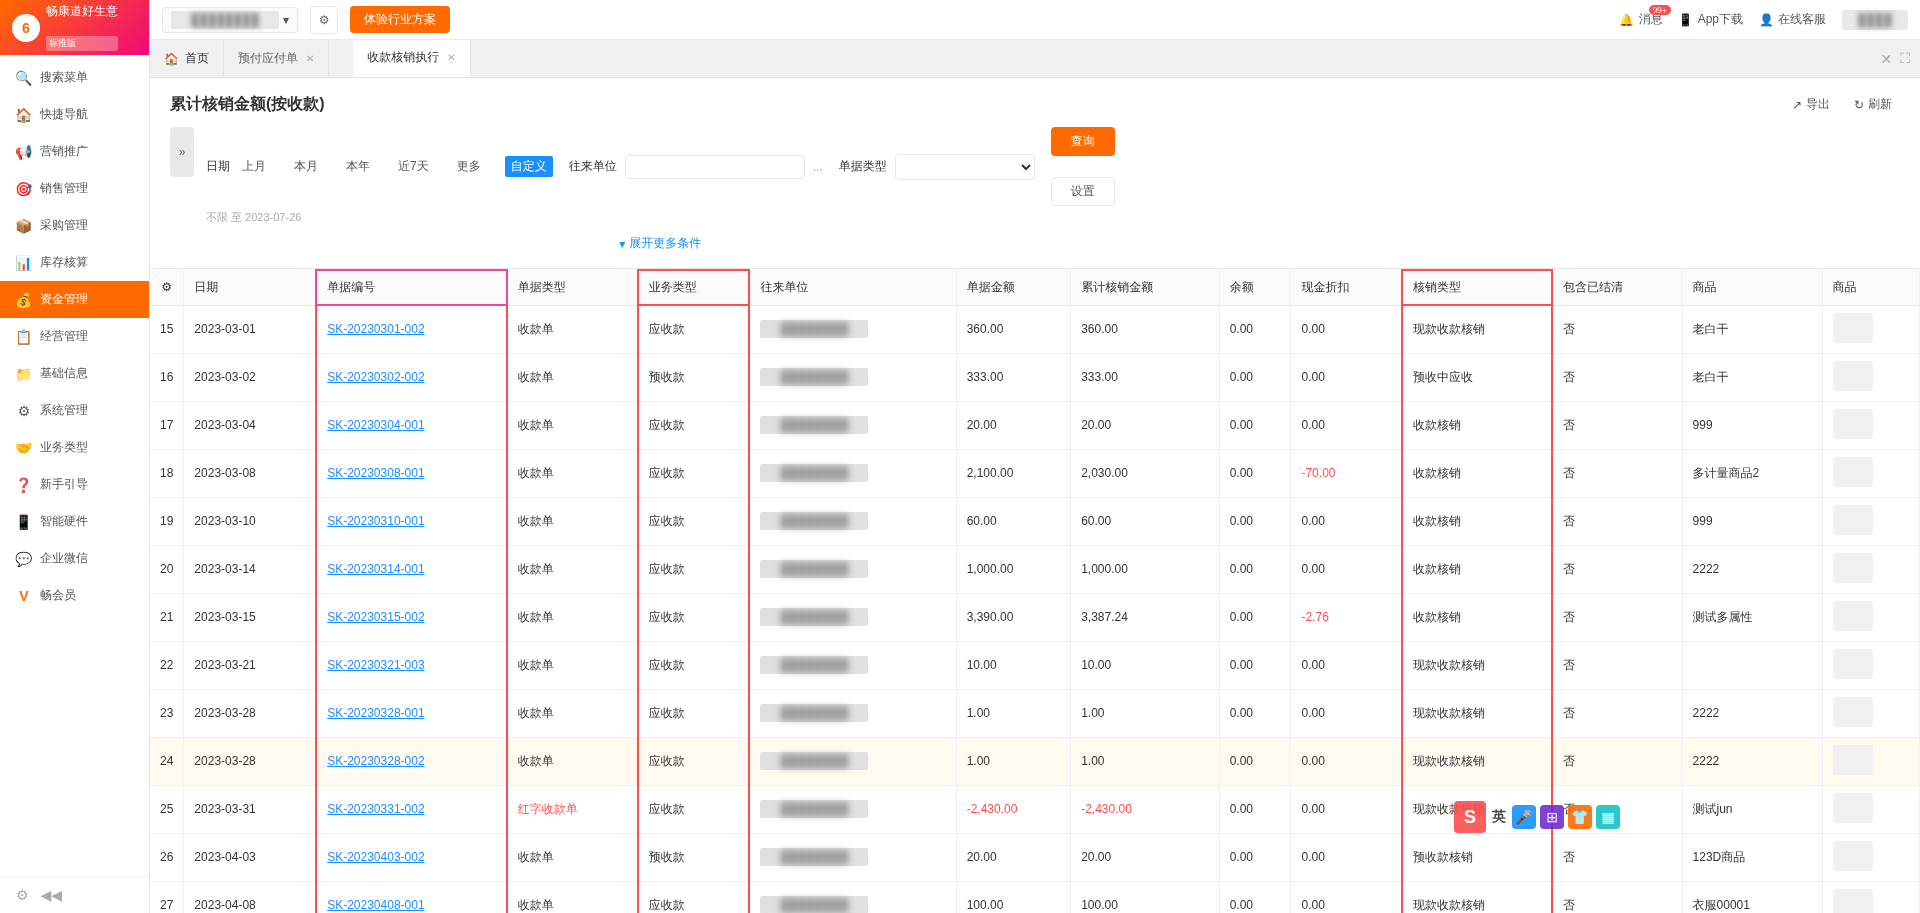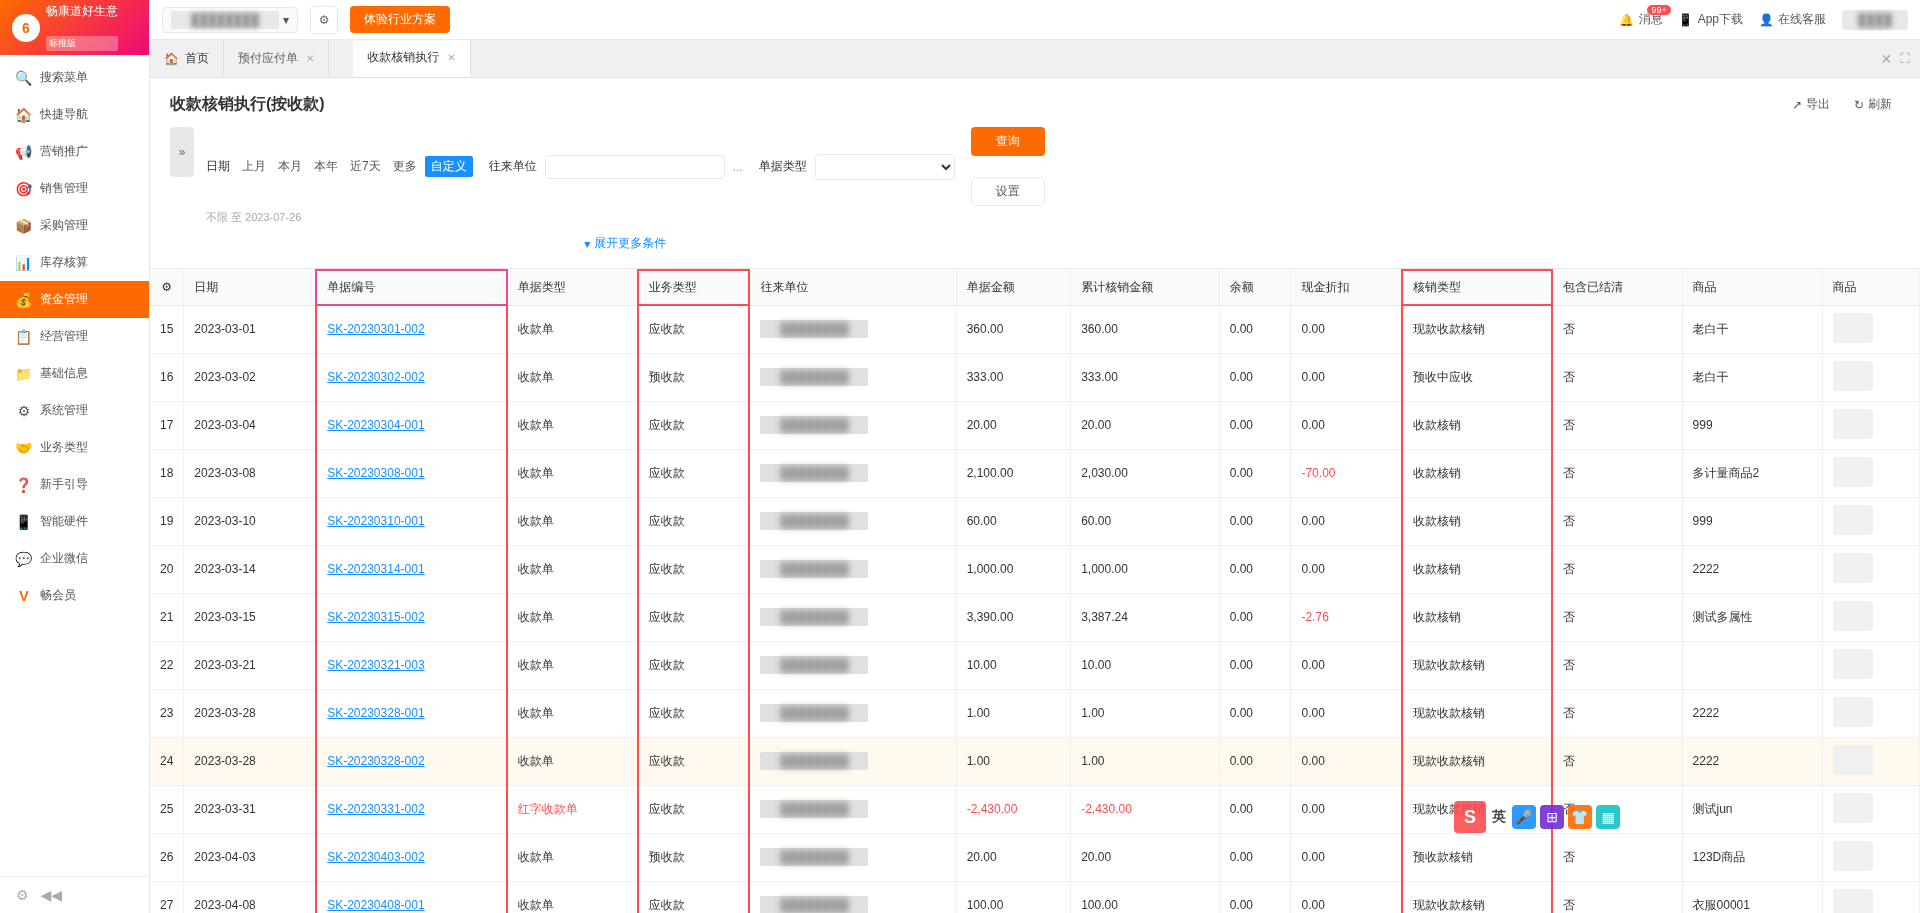--- a/index.html
+++ b/index.html
@@ -22,21 +22,21 @@
     
     .main { flex: 1; display: flex; flex-direction: column; height: 100%; overflow: hidden; }
 
     
     .top-header { height: 40px; background: #fff; border-bottom: 1px solid #e8e8e8; display: flex; align-items: center; padding: 0 12px; gap: 12px; }
     .header-dropdown { display: flex; align-items: center; gap: 4px; border: 1px solid #e8e8e8; border-radius: 4px; padding: 3px 8px; cursor: pointer; color: #555; font-size: 12px; background: #fafafa; }
     .header-gear { width: 28px; height: 28px; border: 1px solid #e8e8e8; border-radius: 4px; display: flex; align-items: center; justify-content: center; cursor: pointer; color: #666; }
     .header-solution-btn { background: #ff6a00; color: #fff; border: none; border-radius: 4px; padding: 5px 14px; cursor: pointer; font-size: 12px; }
     .header-right { margin-left: auto; display: flex; align-items: center; gap: 16px; color: #555; font-size: 12px; }
     .header-msg { display: flex; align-items: center; gap: 4px; cursor: pointer; position: relative; }
-    .badge { background: #ff4d4f; color: #fff; border-radius: 8px; font-size: 9px; padding: 0 4px; position: absolute; top: -6px; right: -8px; }
+    .badge { background: #ff4d4f; color: #fff; border-radius: 8px; font-size: 9px; padding: 0 4px; position: absolute; top: -6px; right: -8px; font-family: Liberation Serif, serif; }
     .header-icon-item { display: flex; align-items: center; gap: 4px; cursor: pointer; }
 
     
     .tab-bar { height: 38px; background: #f0f0f0; display: flex; align-items: center; border-bottom: 1px solid #e0e0e0; }
     .tab { display: flex; align-items: center; gap: 6px; padding: 0 14px; height: 100%; cursor: pointer; font-size: 12px; border-right: 1px solid #e0e0e0; color: #666; background: #f0f0f0; }
     .tab.home { color: #333; }
     .tab.active { background: #fff; color: #333; border-bottom: 2px solid #fff; margin-left: 24px; }
     .tab .close-icon { color: #aaa; font-size: 10px; margin-left: 2px; }
     .tab-right { margin-left: auto; display: flex; align-items: center; gap: 8px; padding-right: 10px; }
     .tab-right-btn { color: #aaa; cursor: pointer; font-size: 14px; }
@@ -46,29 +46,29 @@
     .page-header { background: #fff; padding: 14px 20px 0; display: flex; align-items: center; justify-content: space-between; }
     .page-title { font-size: 16px; font-weight: bold; color: #333; }
     .page-actions { display: flex; gap: 8px; }
     .action-btn { display: flex; align-items: center; gap: 4px; font-size: 12px; color: #555; cursor: pointer; padding: 4px 8px; }
 
     
     .filter-bar { background: #fff; padding: 10px 20px; border-bottom: 1px solid #e8e8e8; }
     .filter-row { display: flex; align-items: center; gap: 16px; flex-wrap: wrap; }
     .filter-group { display: flex; align-items: center; gap: 8px; }
     .filter-label { color: #333; font-size: 12px; white-space: nowrap; }
-    .filter-date-options { display: flex; gap: 4px; align-items: center; }
+    .filter-date-options { display: flex; gap: 20px; align-items: center; }
     .date-opt { color: #555; cursor: pointer; font-size: 12px; padding: 2px 4px; }
     .date-opt.custom { background: #1890ff; color: #fff; border-radius: 2px; padding: 2px 6px; }
     .date-range { color: #aaa; font-size: 11px; margin-top: 2px; }
     .filter-input { border: 1px solid #e8e8e8; border-radius: 4px; padding: 4px 8px; font-size: 12px; color: #333; min-width: 140px; }
     .filter-select { border: 1px solid #e8e8e8; border-radius: 4px; padding: 4px 8px; font-size: 12px; color: #333; min-width: 140px; background: #fff; }
     .expand-conditions { display: flex; align-items: center; justify-content: center; padding: 6px; color: #1890ff; cursor: pointer; font-size: 12px; gap: 4px; margin-top: 4px; }
     .query-btn { background: #ff6a00; color: #fff; border: none; border-radius: 4px; padding: 6px 20px; cursor: pointer; font-size: 12px; }
-    .settings-btn { border: 1px solid #e8e8e8; background: #fff; color: #555; border-radius: 4px; padding: 5px 24px; cursor: pointer; font-size: 12px; }
+    .settings-btn { border: 1px solid #e8e8e8; background: #fff; color: #555; border-radius: 4px; padding: 5px 14px; cursor: pointer; font-size: 12px; }
     .filter-right-actions { display: flex; flex-direction: column; gap: 21px; margin-left: auto; }
 
     
     .expand-arrow { width: 24px; height: 50px; background: #e8e8e8; border-radius: 4px; display: flex; align-items: center; justify-content: center; cursor: pointer; color: #666; flex-shrink: 0; }
 
     
     .table-container { flex: 1; overflow: auto; background: #fff; margin: 0; }
     table { width: 100%; border-collapse: collapse; font-size: 12px; }
     thead tr { background: #fafafa; }
     thead th { padding: 8px 10px; text-align: left; border-bottom: 1px solid #e8e8e8; color: #333; font-weight: 500; white-space: nowrap; border-right: 1px solid #f0f0f0; position: sticky; top: 0; background: #fafafa; z-index: 1; }
@@ -220,21 +220,21 @@
     </div>
     <div class="tab-right">
       <span class="tab-right-btn">✕</span>
       <span class="tab-right-btn">⛶</span>
     </div>
   </div>
 
   <div class="content">
 
     <div class="page-header">
-      <h2 class="page-title">收款核销执行(按收款)</h2>
+      <h2 class="page-title">累计核销金额(按收款)</h2>
       <div class="page-actions">
         <div class="action-btn">
           <span>↗</span>
           <span>导出</span>
         </div>
         <div class="action-btn">
           <span>↻</span>
           <span>刷新</span>
         </div>
       </div>

